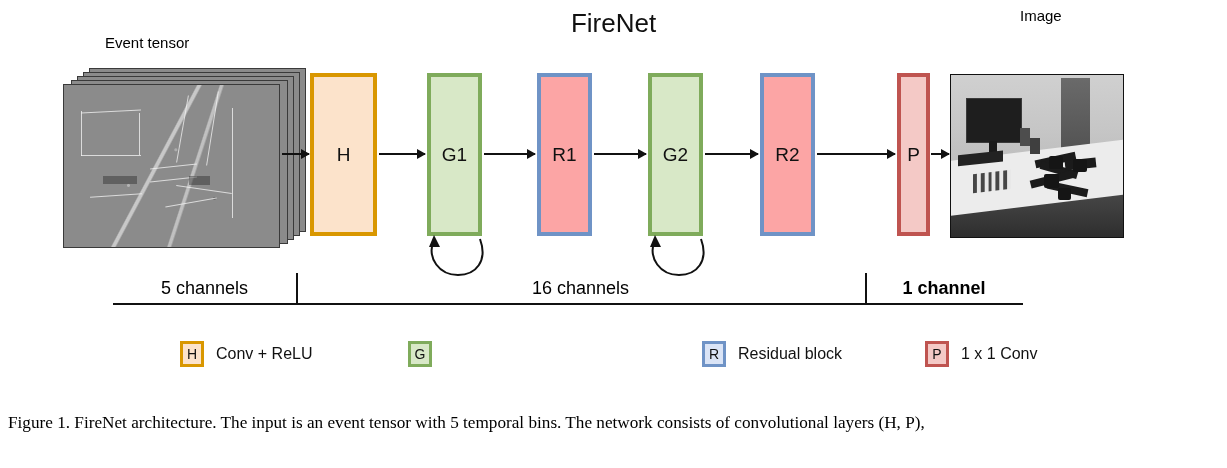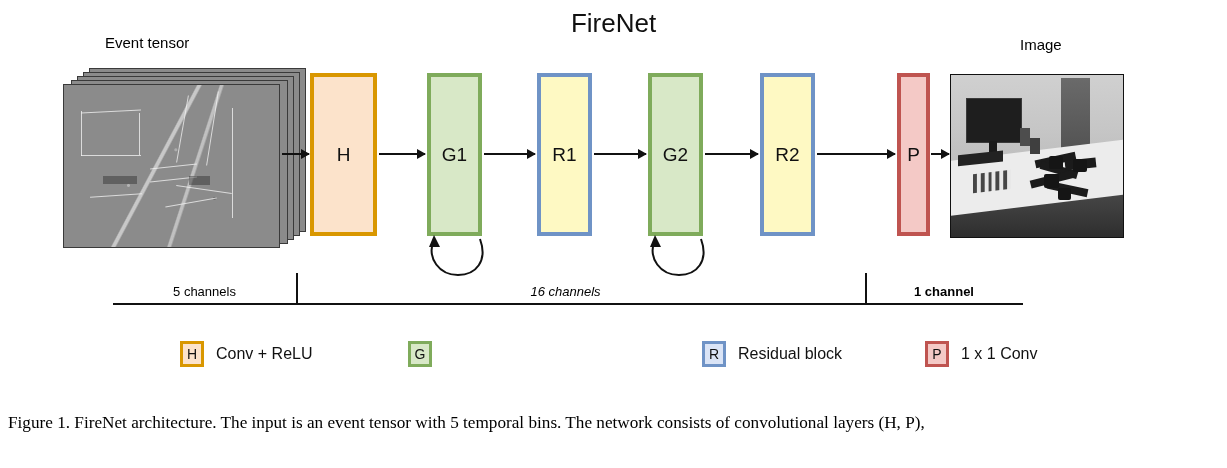--- a/index.html
+++ b/index.html
@@ -9,21 +9,21 @@
   #diagram{position:absolute;left:0;top:0;width:1012px;height:468px;}
 
   
   .fig-title{position:absolute;left:0;top:8px;width:1227px;text-align:center;
              font-size:26px;font-family:"Liberation Sans",sans-serif;color:#111;
              letter-spacing:0px;}
 
   
   .img-caption{position:absolute;font-size:15px;color:#000;white-space:nowrap;}
   #event-tensor-caption{left:105px;top:34px;}
-  #image-caption{left:1020px;top:36px;}
+  #image-caption{left:1020px;top:7px;}
 
   
   #event-tensor{position:absolute;left:63px;top:68px;width:245px;height:175px;}
   .sheet{position:absolute;border:1px solid #3a3a3a;background:#8b8b8b;}
   .sheet.s1{left:26px;top:0px;  width:215px;height:162px;}
   .sheet.s2{left:20px;top:4px;  width:215px;height:162px;}
   .sheet.s3{left:14px;top:8px;  width:215px;height:162px;}
   .sheet.s4{left:8px; top:12px; width:215px;height:162px;}
   .sheet.s5{left:0px; top:16px; width:215px;height:162px;
             background:
@@ -37,21 +37,21 @@
               #8b8b8b;}
   .ev-mark{position:absolute;background:rgba(245,245,245,.75);}
   .ev-dark{position:absolute;background:rgba(45,45,45,.45);}
 
   
   .block{position:absolute;box-sizing:border-box;border-width:4px;border-style:solid;
          display:flex;align-items:center;justify-content:center;
          font-size:19px;color:#111;}
   .block.orange{background:#FCE3CB;border-color:#D99700;}
   .block.green {background:#D8E8C7;border-color:#7FAB5B;}
-  .block.blue  {background:#fef9c3;border-color:#6F93C6;}
+  .block.blue  {background:#fca5a5;border-color:#6F93C6;}
   .block.red   {background:#F4C9C6;border-color:#BF5450;}
 
   #block-H  {left:310px;top:73px; width:67px; height:163px;}
   #block-G1 {left:427px;top:73px; width:55px; height:163px;}
   #block-R1 {left:537px;top:73px; width:55px; height:163px;}
   #block-G2 {left:648px;top:73px; width:55px; height:163px;}
   #block-R2 {left:760px;top:73px; width:55px; height:163px;}
   #block-P  {left:897px;top:73px; width:33px; height:163px;}
 
   
@@ -95,24 +95,24 @@
 
   
   .loop{position:absolute;}
 
   
   #bracket{position:absolute;left:113px;top:271px;width:910px;height:34px;}
   #bracket .hline{position:absolute;left:0;bottom:0;width:100%;height:2px;background:#111;}
   #bracket .vline{position:absolute;bottom:0;width:2px;height:32px;background:#111;}
   #bracket .v1{left:183px;}
   #bracket .v2{left:752px;}
-  .chan-label{position:absolute;font-size:13px;color:#000;white-space:nowrap;
+  .chan-label{position:absolute;font-size:18px;color:#000;white-space:nowrap;
               bottom:6px;text-align:center;}
   #chan-0{left:0px;width:183px;}
-  #chan-1{left:168px;width:569px;font-style:italic;}
+  #chan-1{left:183px;width:569px;}
   #chan-2{left:752px;width:158px;font-weight:bold;}
 
   
   #legend{position:absolute;left:180px;top:336px;width:880px;height:36px;}
   .legend-item{position:absolute;display:flex;align-items:center;height:36px;}
   .legend-swatch{box-sizing:border-box;width:24px;height:26px;border-width:3px;border-style:solid;
                  display:flex;align-items:center;justify-content:center;
                  font-size:14px;color:#111;margin-right:12px;}
   .legend-swatch.orange{background:#FCE3CB;border-color:#D99700;}
   .legend-swatch.green {background:#D8E8C7;border-color:#7FAB5B;}

